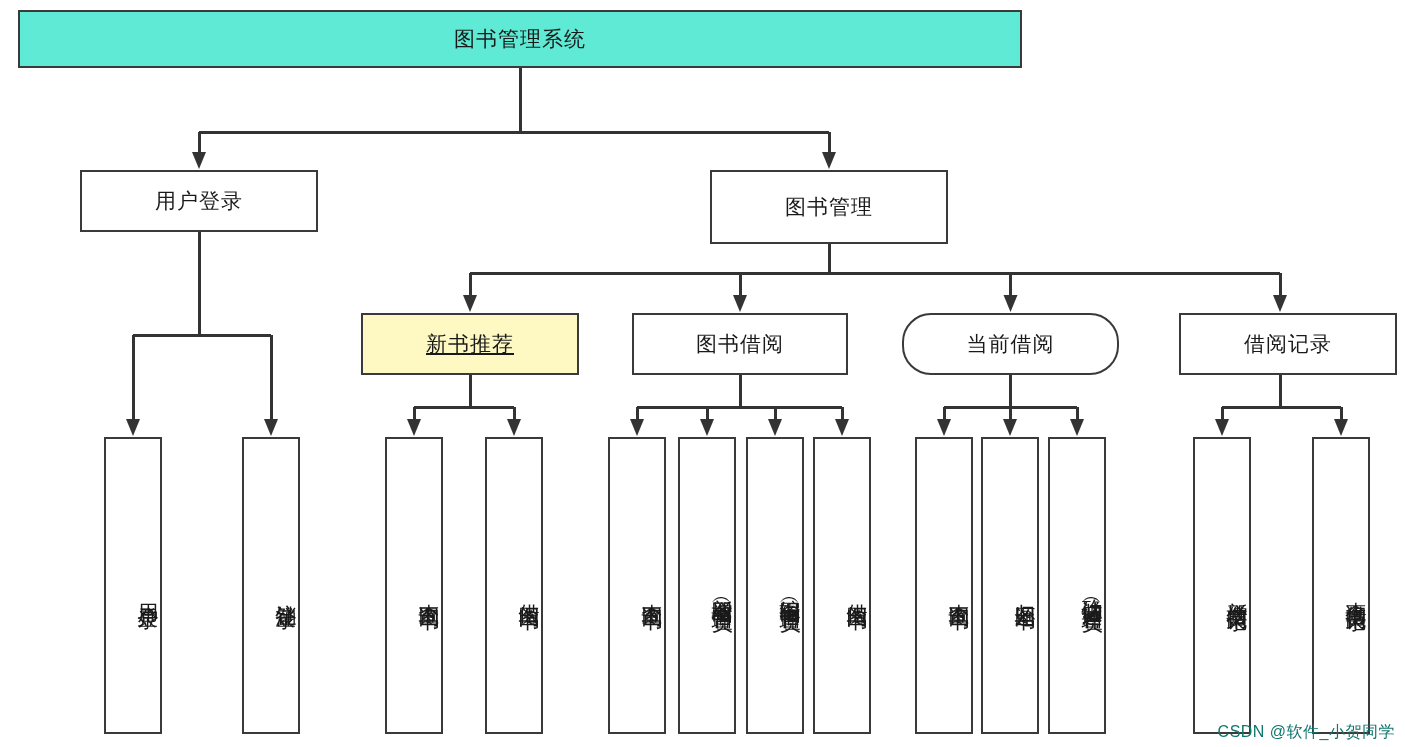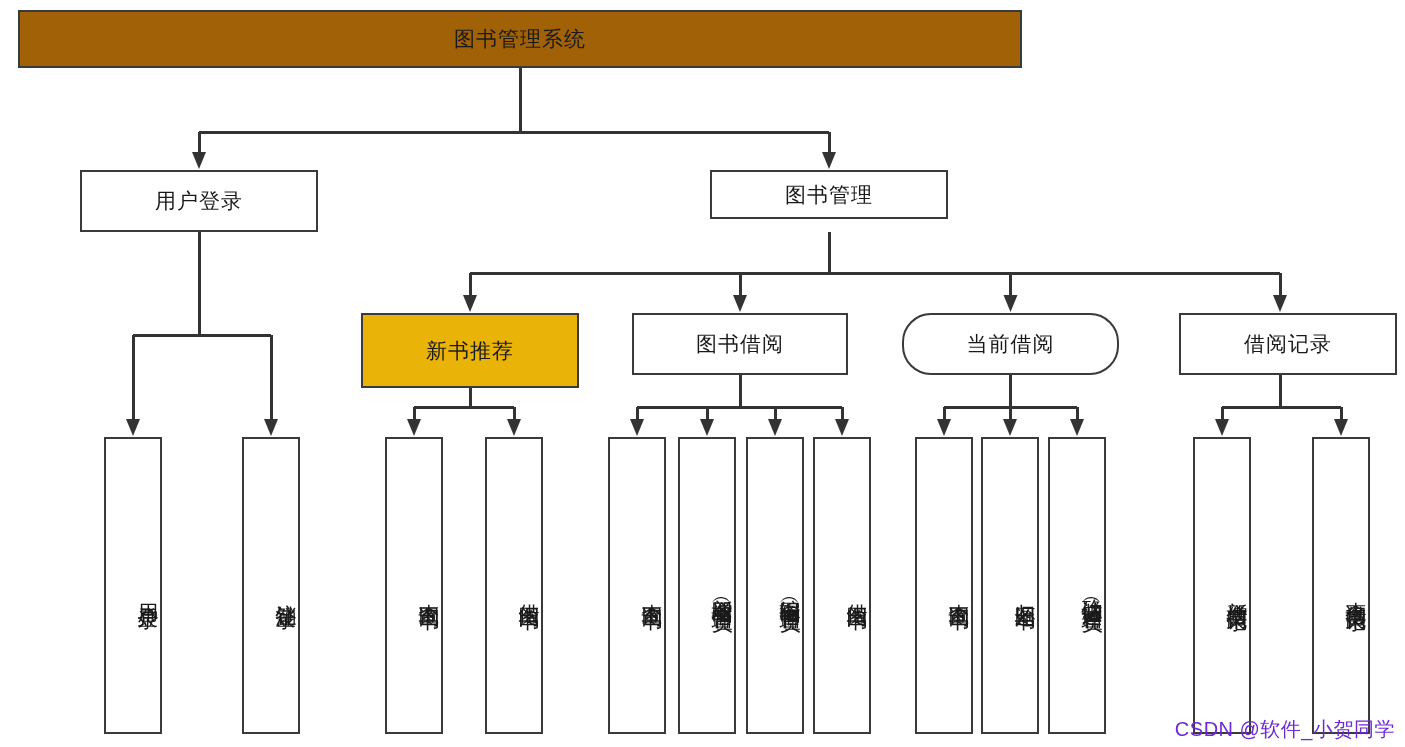--- a/index.html
+++ b/index.html
@@ -8,22 +8,22 @@
   #diagram-root{position:relative;width:1405px;height:747px;background:#fff;}
   svg#edges{position:absolute;left:0;top:0;width:1405px;height:747px;}
   .node{position:absolute;box-sizing:border-box;background:#ffffff;
         border:2px solid #3a3a3a;display:flex;align-items:center;
         justify-content:center;color:#1a1a1a;}
   .node.h{font-size:21px;letter-spacing:1px;}
   .node.v{writing-mode:vertical-rl;text-orientation:upright;
           font-size:21px;line-height:1.12;letter-spacing:2px;
           padding-top:10px;align-items:flex-start;justify-content:center;}
   .node.v span{writing-mode:vertical-rl;text-orientation:upright;display:block;}
-  #watermark{position:absolute;right:10px;bottom:4px;font-size:20px;
-             color:#6d28d9;white-space:nowrap;letter-spacing:0.5px;}
+  #watermark{position:absolute;right:10px;bottom:4px;font-size:16px;
+             color:#0f766e;white-space:nowrap;letter-spacing:0.5px;}
 </style>
 </head>
 <body>
 
 <div id="diagram-root">
   <svg id="edges" viewBox="0 0 1405 747" xmlns="http://www.w3.org/2000/svg">
       <line x1="520" y1="68" x2="520" y2="132" stroke="#333333" stroke-width="3" shape-rendering="crispEdges"></line>
       <line x1="199" y1="132" x2="829" y2="132" stroke="#333333" stroke-width="3" shape-rendering="crispEdges"></line>
       <line x1="199" y1="132" x2="199" y2="154" stroke="#333333" stroke-width="3" shape-rendering="crispEdges"></line>
       <polygon points="192,152 206,152 199,169" fill="#333333"></polygon>
@@ -70,30 +70,30 @@
       <line x1="1077" y1="407" x2="1077" y2="421" stroke="#333333" stroke-width="3" shape-rendering="crispEdges"></line>
       <polygon points="1070,419 1084,419 1077,436" fill="#333333"></polygon>
       <line x1="1280" y1="375" x2="1280" y2="407" stroke="#333333" stroke-width="3" shape-rendering="crispEdges"></line>
       <line x1="1222" y1="407" x2="1341" y2="407" stroke="#333333" stroke-width="3" shape-rendering="crispEdges"></line>
       <line x1="1222" y1="407" x2="1222" y2="421" stroke="#333333" stroke-width="3" shape-rendering="crispEdges"></line>
       <polygon points="1215,419 1229,419 1222,436" fill="#333333"></polygon>
       <line x1="1341" y1="407" x2="1341" y2="421" stroke="#333333" stroke-width="3" shape-rendering="crispEdges"></line>
       <polygon points="1334,419 1348,419 1341,436" fill="#333333"></polygon>
     </svg>
   <div id="nodes">
-      <div class="node h" style="left: 18px; top: 10px; width: 1004px; height: 58px; border-color: rgb(58, 58, 58); background: #a16207; color: rgb(26, 26, 26);">
+      <div class="node h" style="left: 18px; top: 10px; width: 1004px; height: 58px; border-color: rgb(58, 58, 58); background: #5eead4; color: rgb(26, 26, 26);">
         <span>图书管理系统</span>
       </div>
       <div class="node h" style="left: 80px; top: 170px; width: 238px; height: 62px; border-color: rgb(58, 58, 58); background: rgb(255, 255, 255); color: rgb(26, 26, 26);">
         <span>用户登录</span>
       </div>
-      <div class="node h" style="left: 710px; top: 170px; width: 238px; height: 49px; border-color: rgb(58, 58, 58); background: rgb(255, 255, 255); color: rgb(26, 26, 26);">
+      <div class="node h" style="left: 710px; top: 170px; width: 238px; height: 74px; border-color: rgb(58, 58, 58); background: rgb(255, 255, 255); color: rgb(26, 26, 26);">
         <span>图书管理</span>
       </div>
-      <div class="node h" style="left: 361px; top: 313px; width: 218px; height: 75px; border-color: rgb(58, 58, 58); background: #eab308; color: rgb(26, 26, 26);">
+      <div class="node h" style="left: 361px; top: 313px; width: 218px; height: 62px; border-color: rgb(58, 58, 58); background: #fef9c3; color: rgb(26, 26, 26); text-decoration: underline;">
         <span>新书推荐</span>
       </div>
       <div class="node h" style="left: 632px; top: 313px; width: 216px; height: 62px; border-color: rgb(58, 58, 58); background: rgb(255, 255, 255); color: rgb(26, 26, 26); font-family: Liberation Mono, monospace;">
         <span>图书借阅</span>
       </div>
       <div class="node h" style="left: 902px; top: 313px; width: 217px; height: 62px; border-color: rgb(58, 58, 58); background: rgb(255, 255, 255); color: rgb(26, 26, 26); border-radius: 29px;">
         <span>当前借阅</span>
       </div>
       <div class="node h" style="left: 1171px; top: 313px; width: 218px; height: 62px; border-color: rgb(58, 58, 58); background: rgb(255, 255, 255); color: rgb(26, 26, 26); margin-left: 8px;">
         <span>借阅记录</span>

